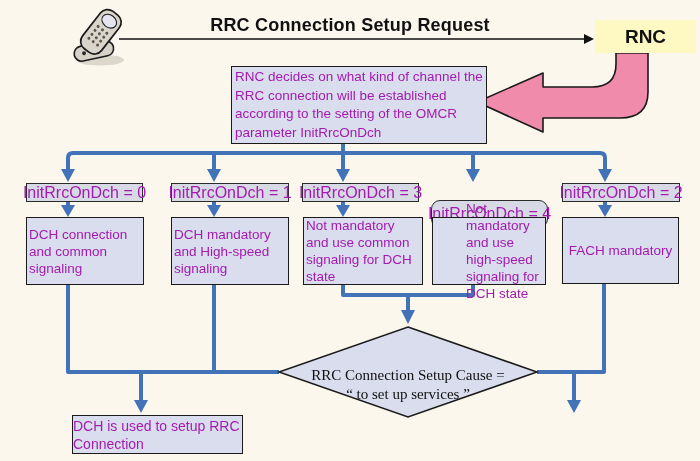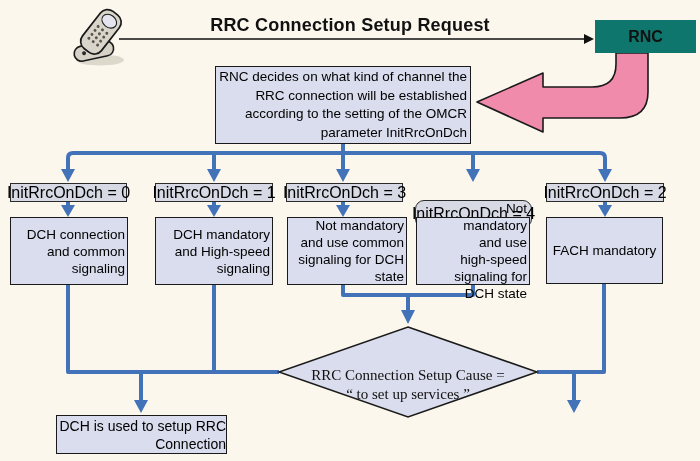--- a/index.html
+++ b/index.html
@@ -8,26 +8,26 @@
     position:relative;width:700px;height:461px;margin:0 auto;
     background:#fbf7ed;overflow:hidden;
   }
   .stage svg.layer{position:absolute;left:0;top:0;width:700px;height:461px;}
   .abs{position:absolute;box-sizing:border-box;}
   .title{
     font-size:18px;font-weight:bold;color:#111;text-align:center;
     letter-spacing:0.2px;
   }
   .rnc{
-    background:#0f766e;color:#111;font-size:16px;font-weight:bold;
+    background:#fef9c3;color:#111;font-size:19px;font-weight:bold;
     display:flex;align-items:center;justify-content:center;
   }
   .bluebox{
-    background:#dadded;border:1.6px solid #1a1a1a;color:#000000;
-    display:flex;align-items:center;justify-content:center;text-align:right;
+    background:#dadded;border:1.6px solid #1a1a1a;color:#a21caf;
+    display:flex;align-items:center;justify-content:center;text-align:left;margin-left:16px;
   }
   .decision{
     font-size:13.5px;line-height:18.5px;padding:2px 3px;
   }
   .param{
     background:#d7dae4;border:1.8px solid #2b2b2b;font-size:16px;
     line-height:14px;white-space:nowrap;
   }
   .desc{font-size:13.5px;line-height:17px;padding:1px 2px;}
   .outcome{font-size:14px;line-height:18px;}

